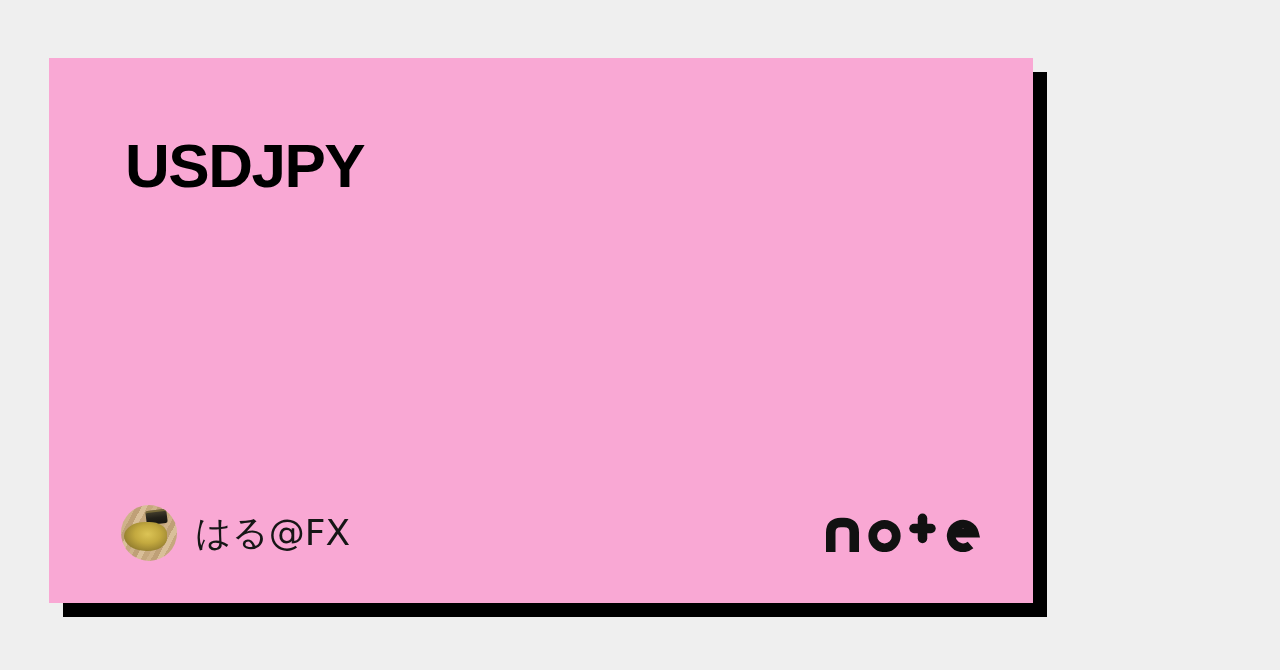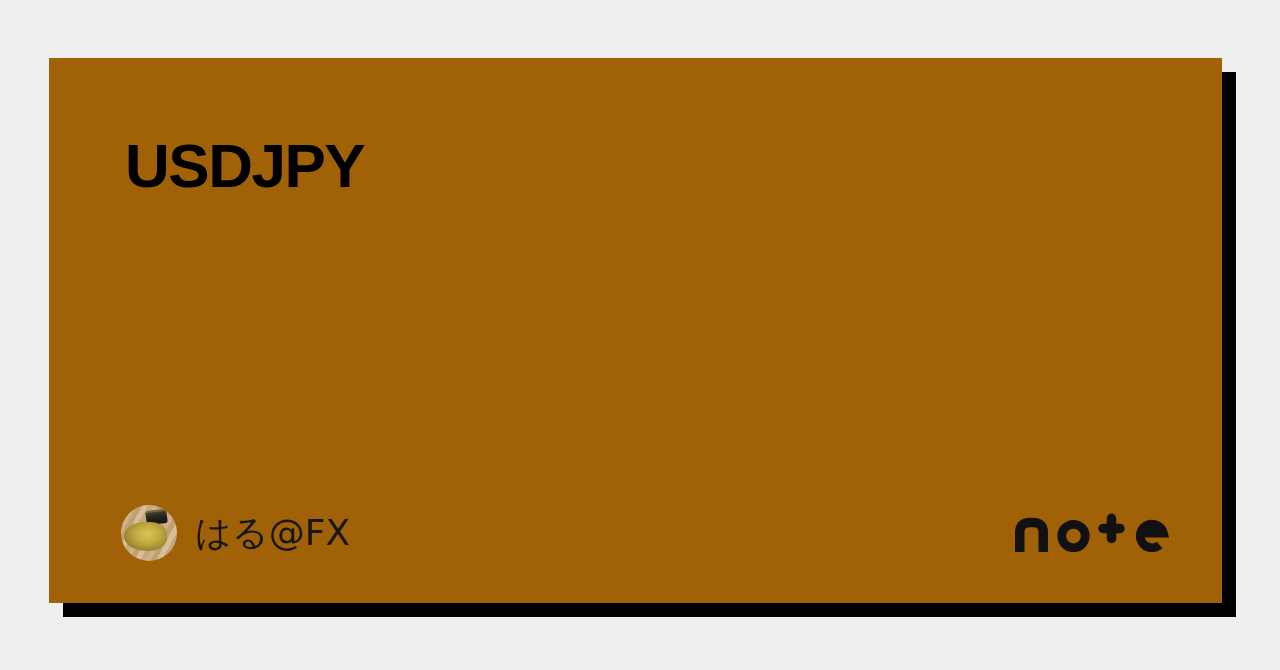--- a/index.html
+++ b/index.html
@@ -6,22 +6,22 @@
   body {
     width: 1280px; height: 670px;
     background: #efefef;
     overflow: hidden;
     position: relative;
     font-family: "Liberation Sans", "DejaVu Sans", sans-serif;
   }
   .card {
     position: absolute;
     left: 49px; top: 58px;
-    width: 1173px; height: 545px;
-    background: #a16207;
+    width: 984px; height: 545px;
+    background: #f9a8d4;
     box-shadow: 14px 14px 0 0 #000000;
   }
   .title {
     position: absolute;
     left: 76px; top: 77px;
     margin: 0;
     font-size: 62px;
     font-weight: 700;
     letter-spacing: -1.5px;
     line-height: 1;

